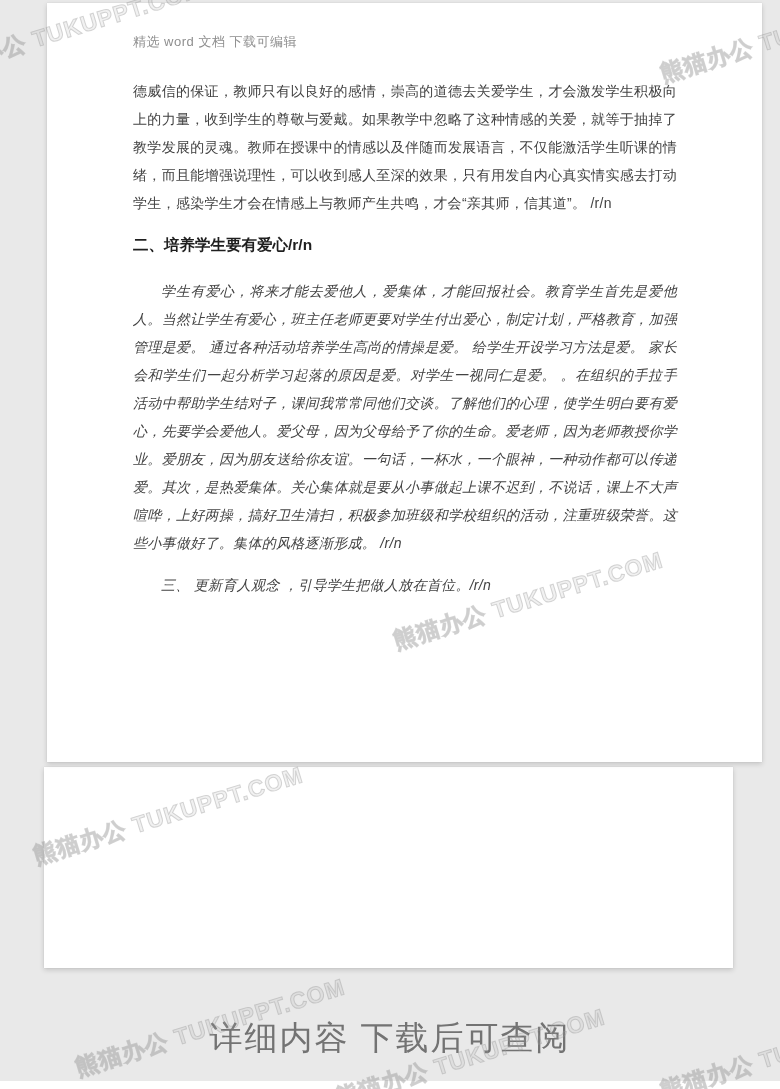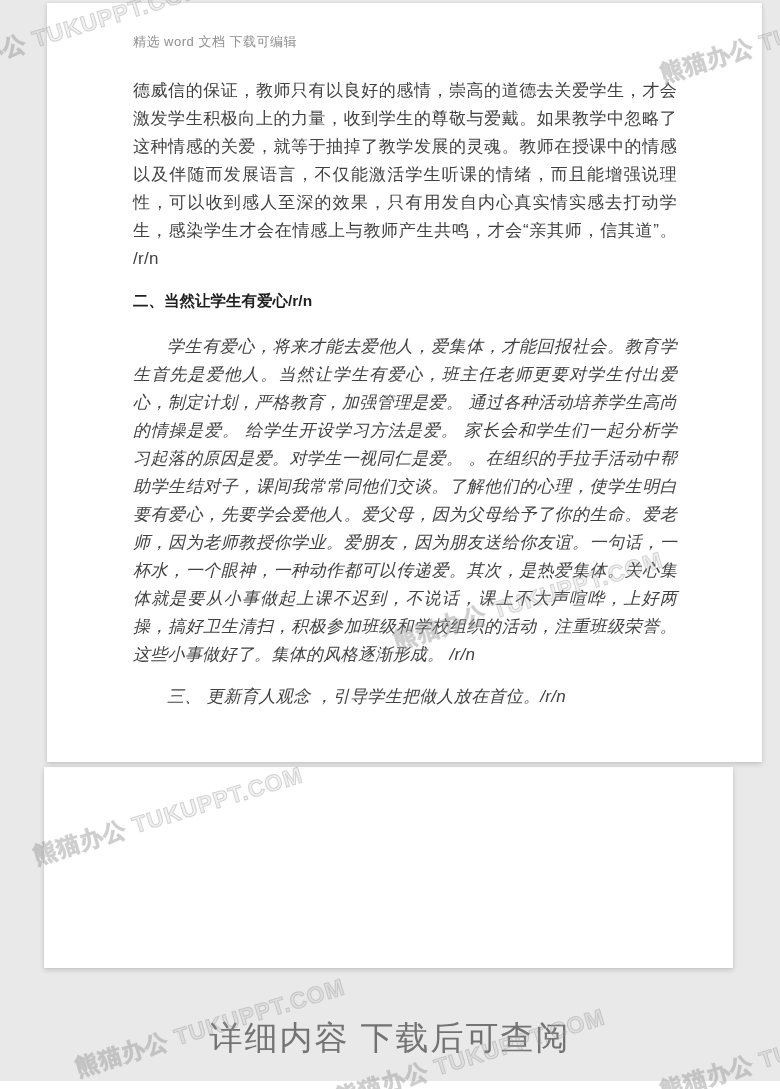--- a/index.html
+++ b/index.html
@@ -26,21 +26,21 @@
     padding: 30px 85px 0 86px;
     box-sizing: border-box;
   }
   .doc-header-note {
     font-size: 13px;
     color: #8e8e8e;
     letter-spacing: 0.5px;
     margin-bottom: 26px;
   }
   .body-para {
-    font-size: 17px;
+    font-size: 14px;
     line-height: 28px;
     color: #424242;
     letter-spacing: 0.3px;
     text-align: justify;
     margin: 0 0 14px 0;
   }
   .body-para.indent { text-indent: 2em; font-style: italic; }
   .sec-heading {
     font-size: 15.5px;
     font-weight: bold;
@@ -87,21 +87,21 @@
 <body>
 
 <div class="stage">
 
   <div class="page page1">
     <div class="doc-content">
       <div class="doc-header-note">精选 word 文档 下载可编辑</div>
 
       <p class="body-para">德威信的保证，教师只有以良好的感情，崇高的道德去关爱学生，才会激发学生积极向上的力量，收到学生的尊敬与爱戴。如果教学中忽略了这种情感的关爱，就等于抽掉了教学发展的灵魂。教师在授课中的情感以及伴随而发展语言，不仅能激活学生听课的情绪，而且能增强说理性，可以收到感人至深的效果，只有用发自内心真实情实感去打动学生，感染学生才会在情感上与教师产生共鸣，才会“亲其师，信其道”。 /r/n</p>
 
-      <h2 class="sec-heading">二、当然让学生有爱心/r/n</h2>
+      <h2 class="sec-heading">二、培养学生要有爱心/r/n</h2>
 
       <p class="body-para indent">学生有爱心，将来才能去爱他人，爱集体，才能回报社会。教育学生首先是爱他人。当然让学生有爱心，班主任老师更要对学生付出爱心，制定计划，严格教育，加强管理是爱。 通过各种活动培养学生高尚的情操是爱。 给学生开设学习方法是爱。 家长会和学生们一起分析学习起落的原因是爱。对学生一视同仁是爱。 。在组织的手拉手活动中帮助学生结对子，课间我常常同他们交谈。了解他们的心理，使学生明白要有爱心，先要学会爱他人。爱父母，因为父母给予了你的生命。爱老师，因为老师教授你学业。爱朋友，因为朋友送给你友谊。一句话，一杯水，一个眼神，一种动作都可以传递爱。其次，是热爱集体。关心集体就是要从小事做起上课不迟到，不说话，课上不大声喧哗，上好两操，搞好卫生清扫，积极参加班级和学校组织的活动，注重班级荣誉。这些小事做好了。集体的风格逐渐形成。 /r/n</p>
 
       <p class="body-para indent p3">三、 更新育人观念 ，引导学生把做人放在首位。/r/n</p>
 
     </div>
   </div>
 
   <div class="page page2"></div>
 

